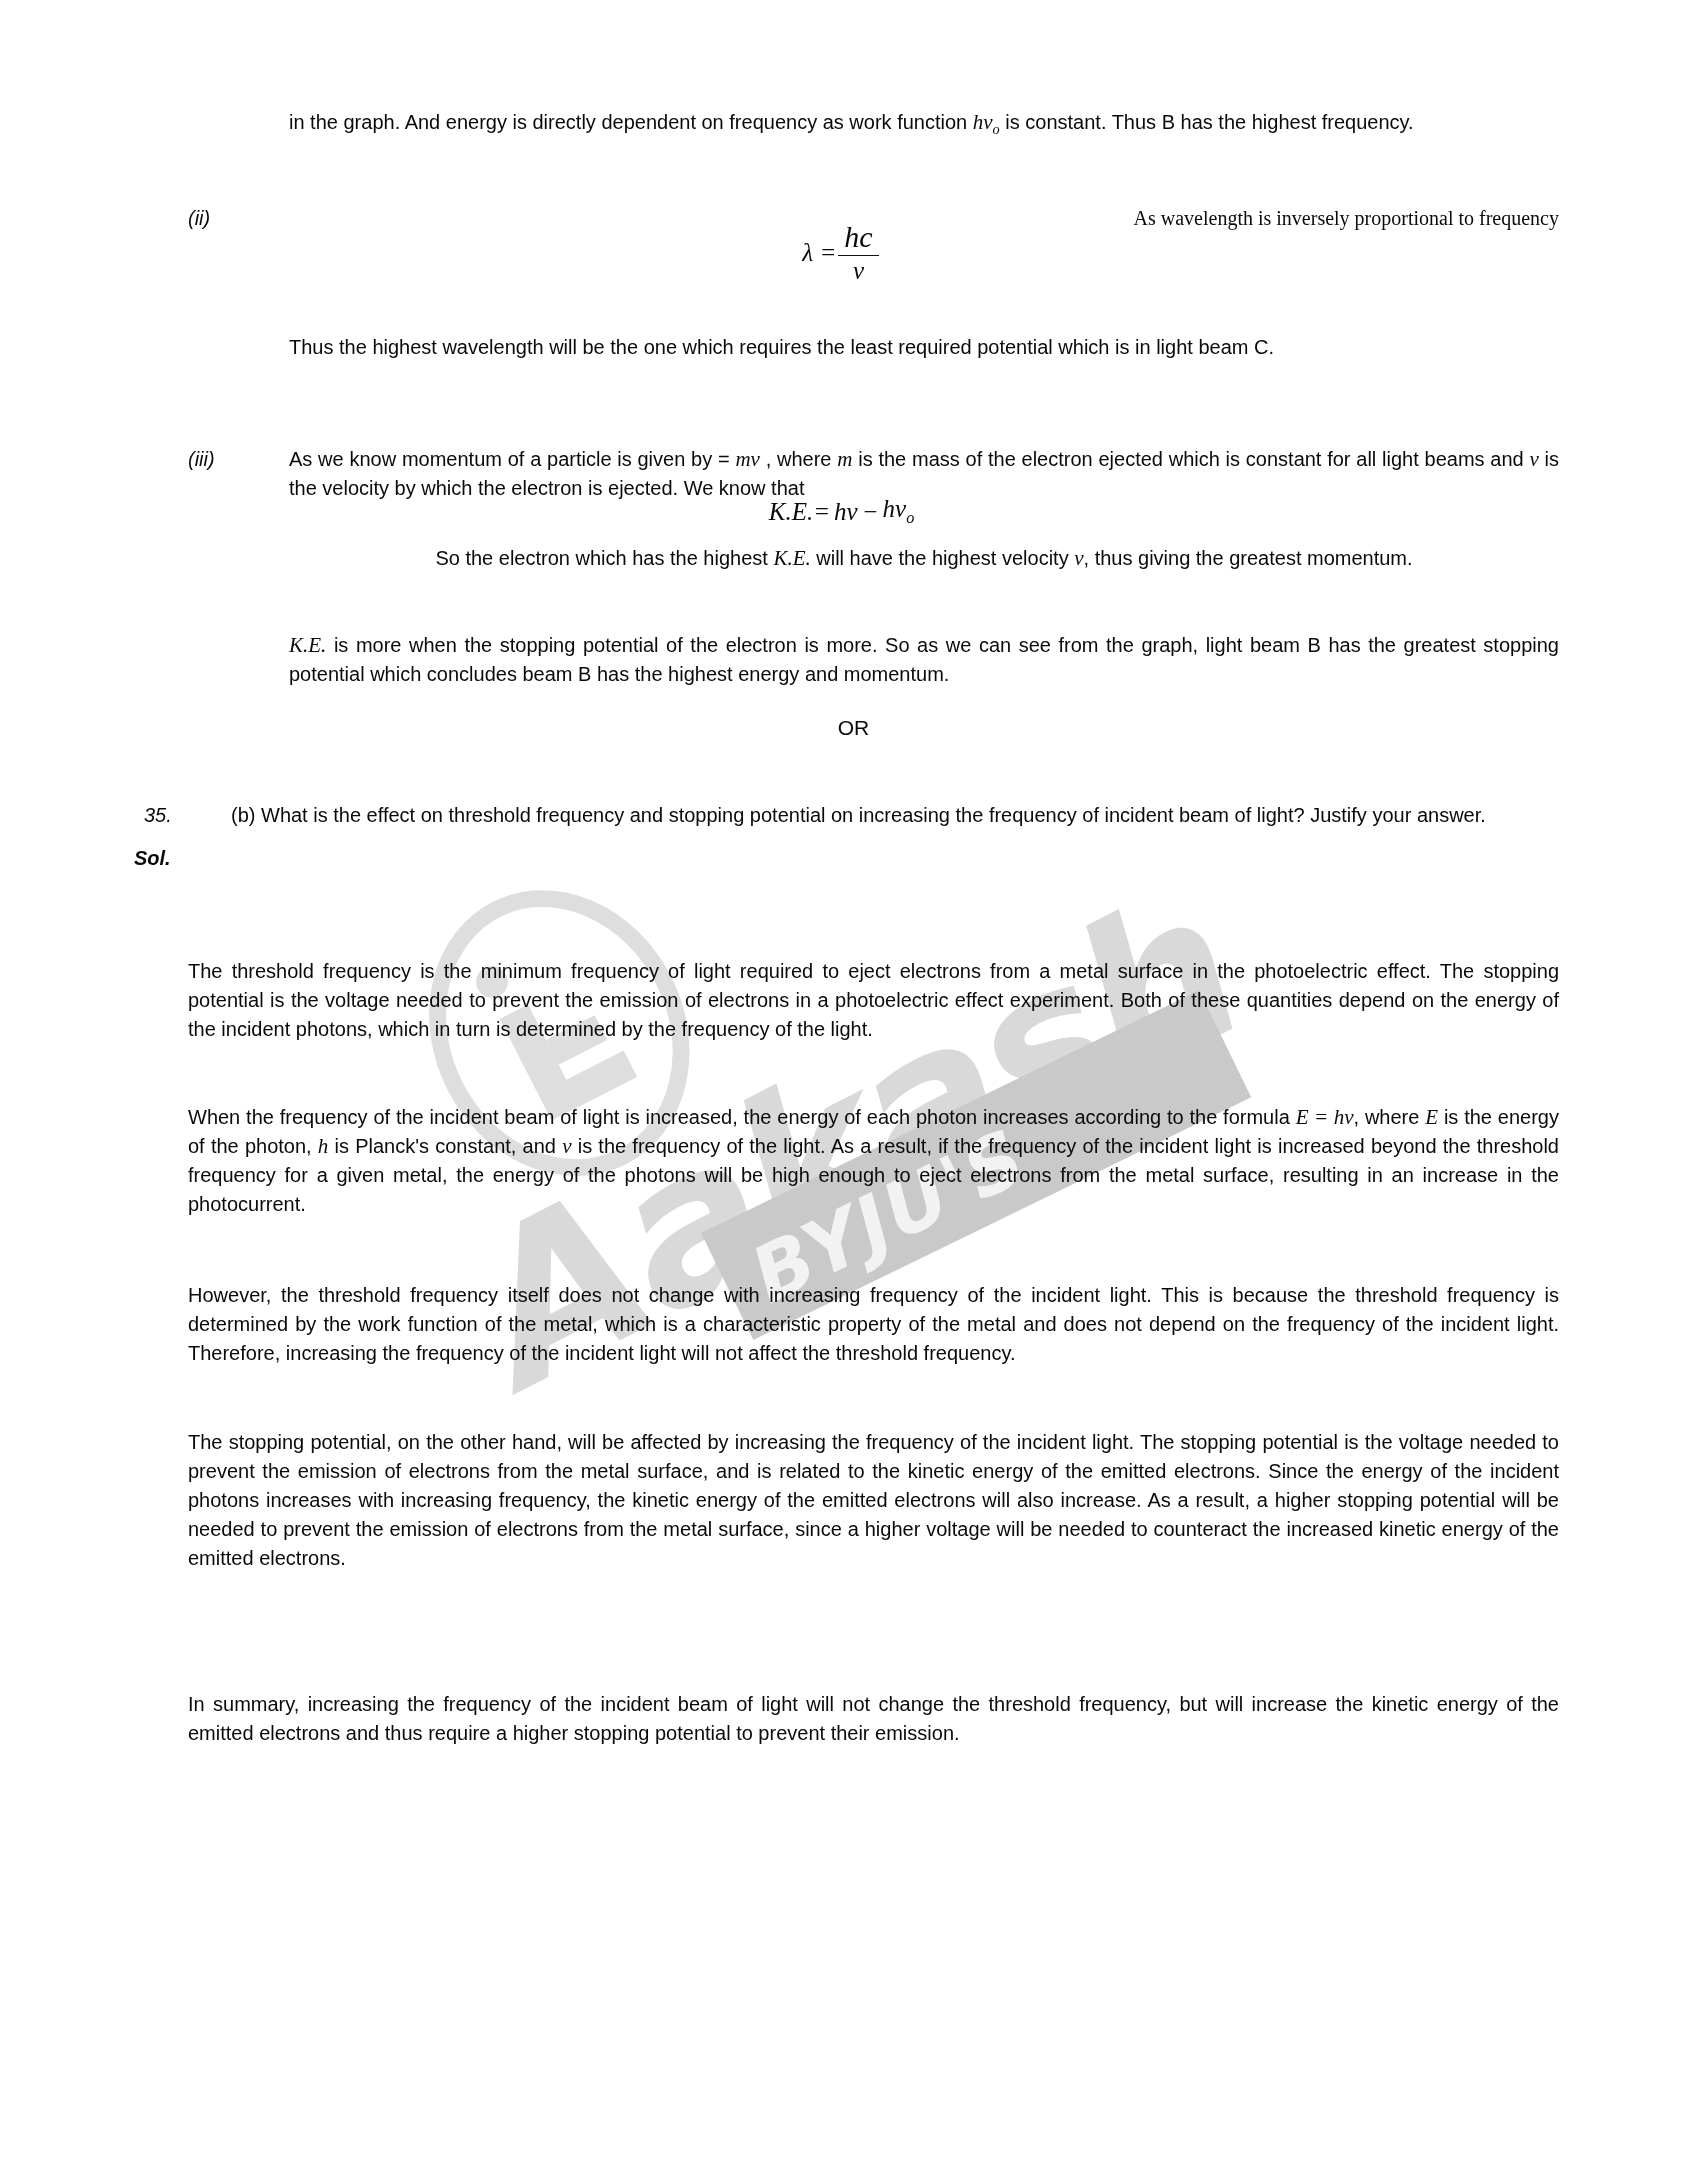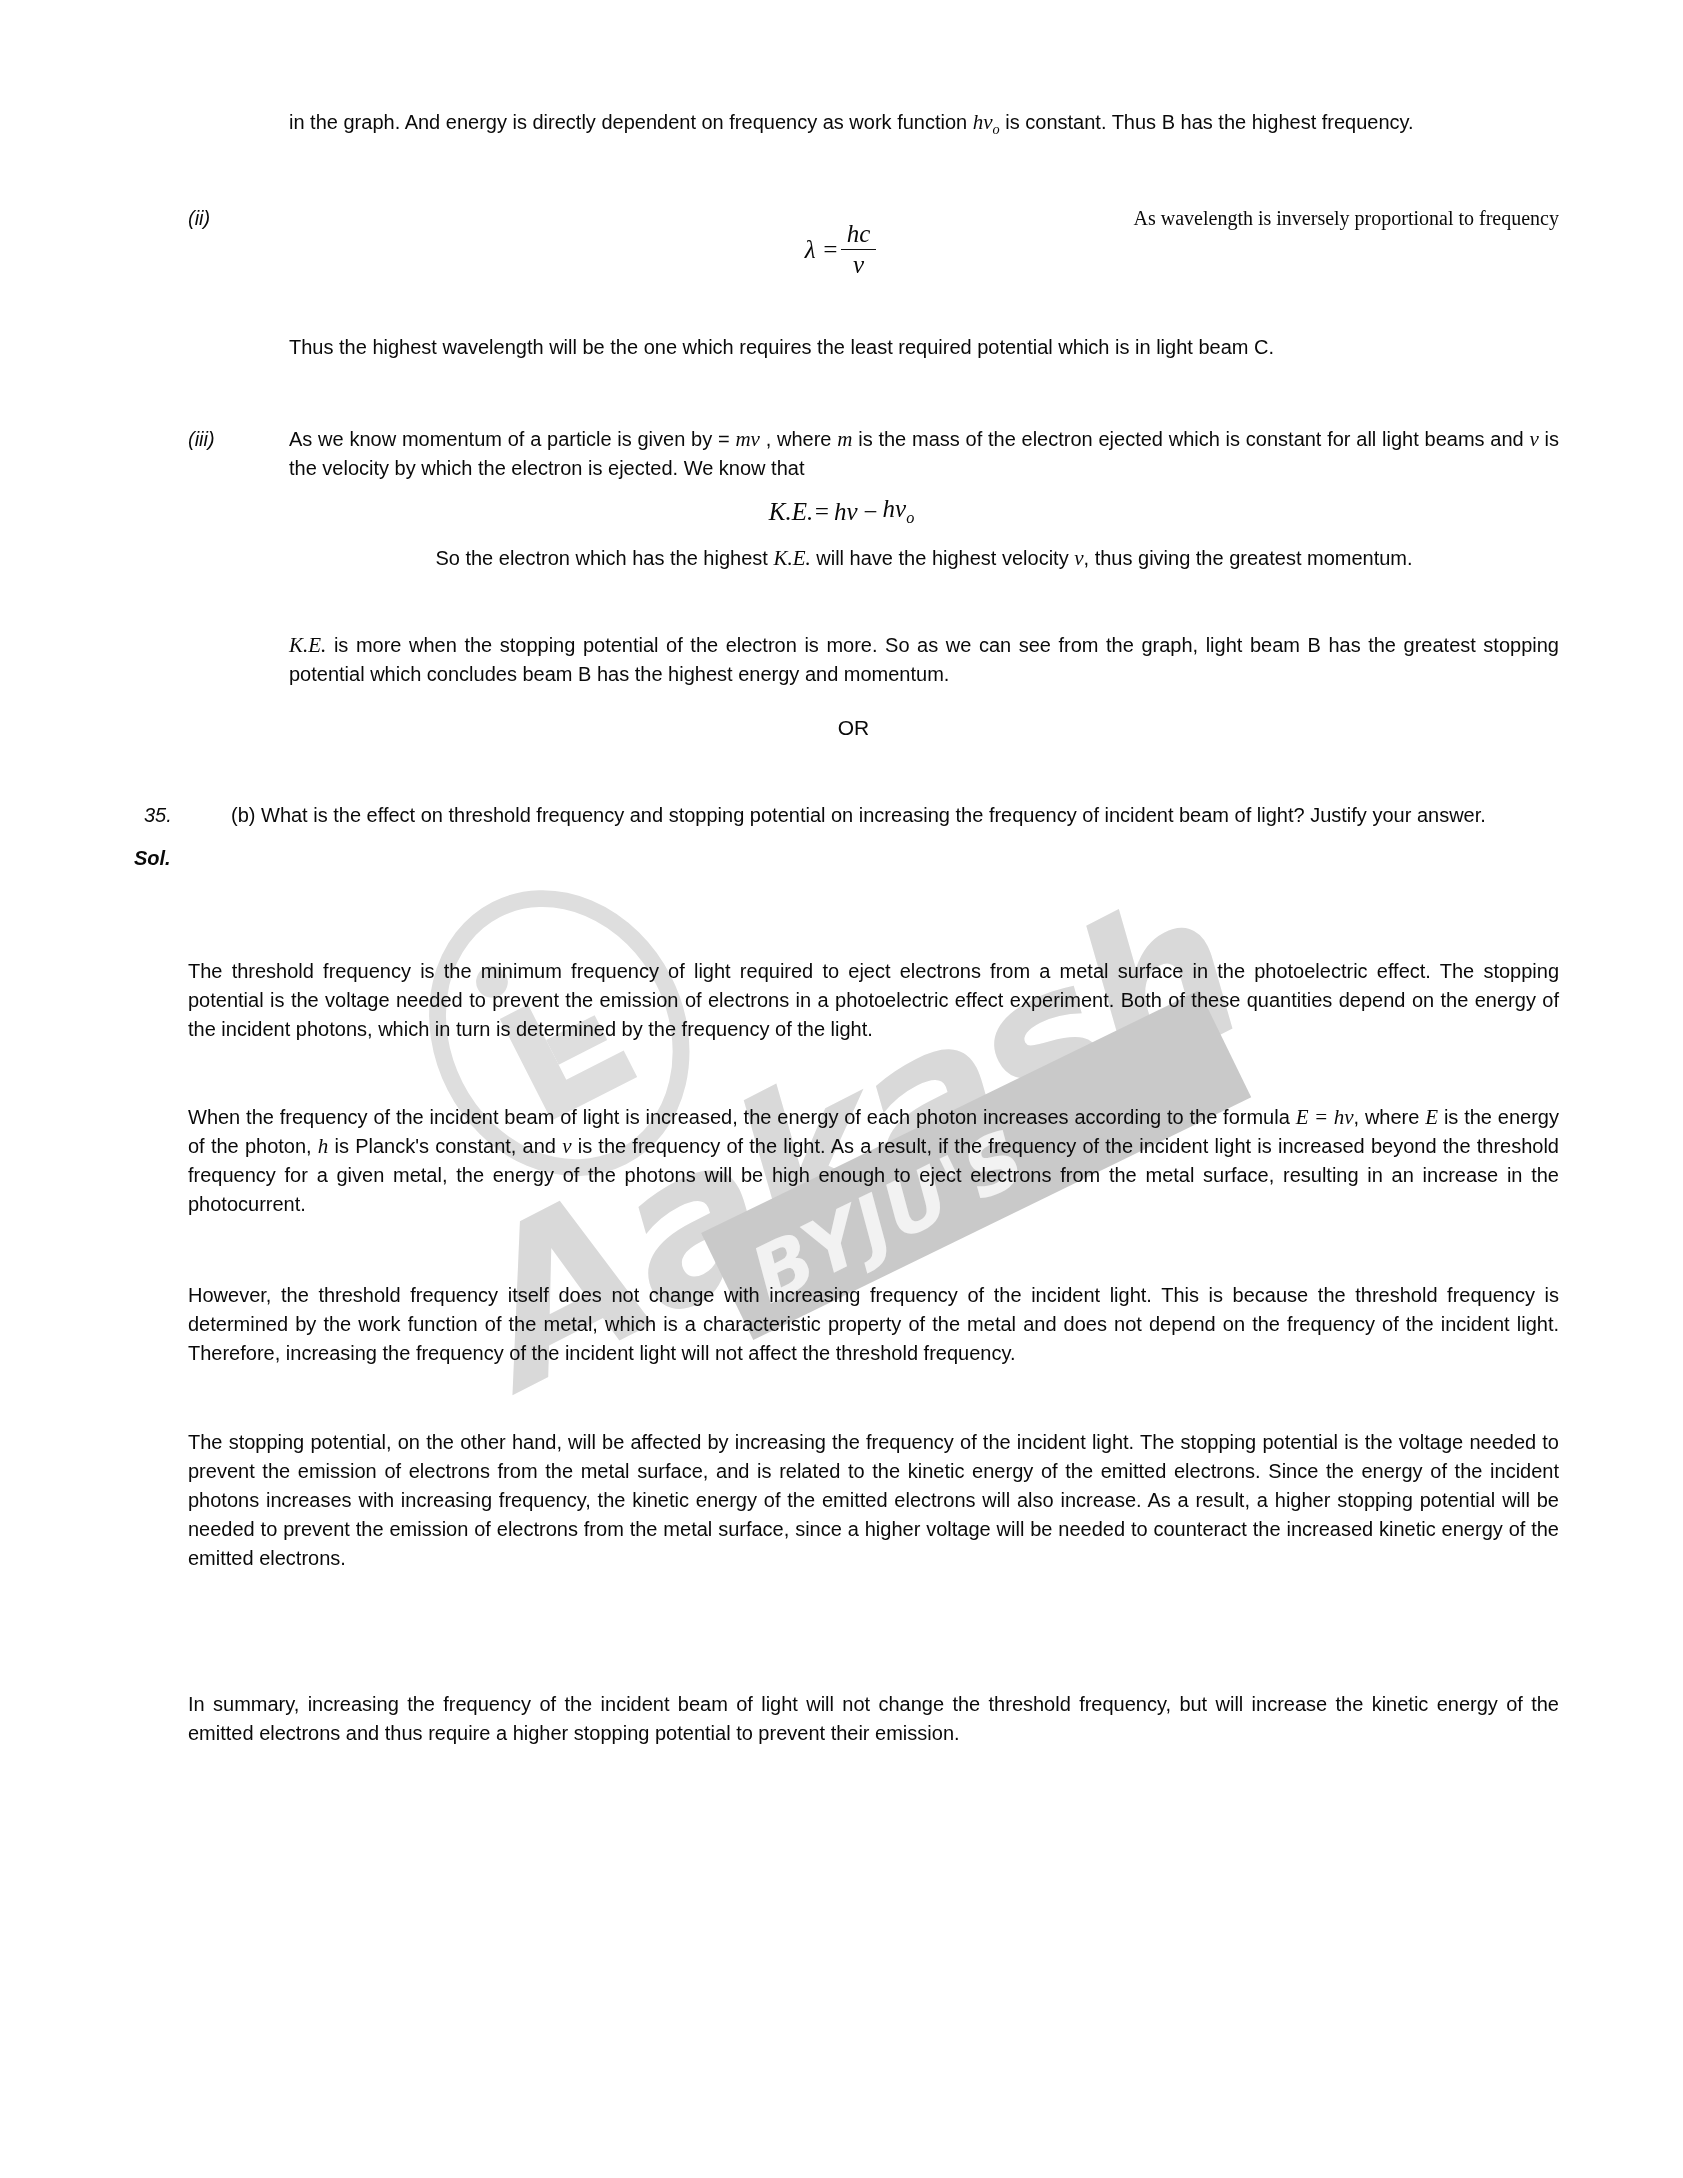--- a/index.html
+++ b/index.html
@@ -131,21 +131,21 @@
   .frac {
     display: inline-block;
     vertical-align: middle;
     text-align: center;
     margin: 0 2px;
   }
   .frac .num {
     display: block;
     padding: 0 6px 1px 6px;
     border-bottom: 1.6px solid #111;
-    font-size: 25px;
+    font-size: 30px;
   }
   .frac .den {
     display: block;
     padding: 1px 6px 0 6px;
     font-size: 25px;
   }
   .eqline {
     font-size: 25px;
     vertical-align: middle;
   }
@@ -190,21 +190,21 @@
     </div>
 
     <div class="eq" style="top:220px;">
       <span class="eqline">λ =</span><span class="frac"><span class="num">hc</span><span class="den">v</span></span>
     </div>
 
     <div class="row" style="left:289px; top:319px; width:1270px;">
       <div class="body-text">Thus the highest wavelength will be the one which requires the least required potential which is in light beam C.</div>
     </div>
 
-    <div class="row" style="left:188px; top:411px; width:1371px;">
+    <div class="row" style="left:188px; top:431px; width:1371px;">
       <div class="marker body-text" style="width:101px;">(iii)</div>
       <div class="body-text" style="flex:1;">
         <span>As we know momentum of a particle is given by = </span><em class="m">mv</em><span> , where </span><em class="m">m</em><span> is the mass of the electron ejected which is constant for all light beams and </span><em class="m">v</em><span> is the velocity by which the electron is ejected. We know that</span>
       </div>
     </div>
 
     <div class="eq" style="top:495px;">
       <span class="eqline">K.E.=</span>
       <span class="eqline">hv</span>
       <span class="eqline">−</span>

